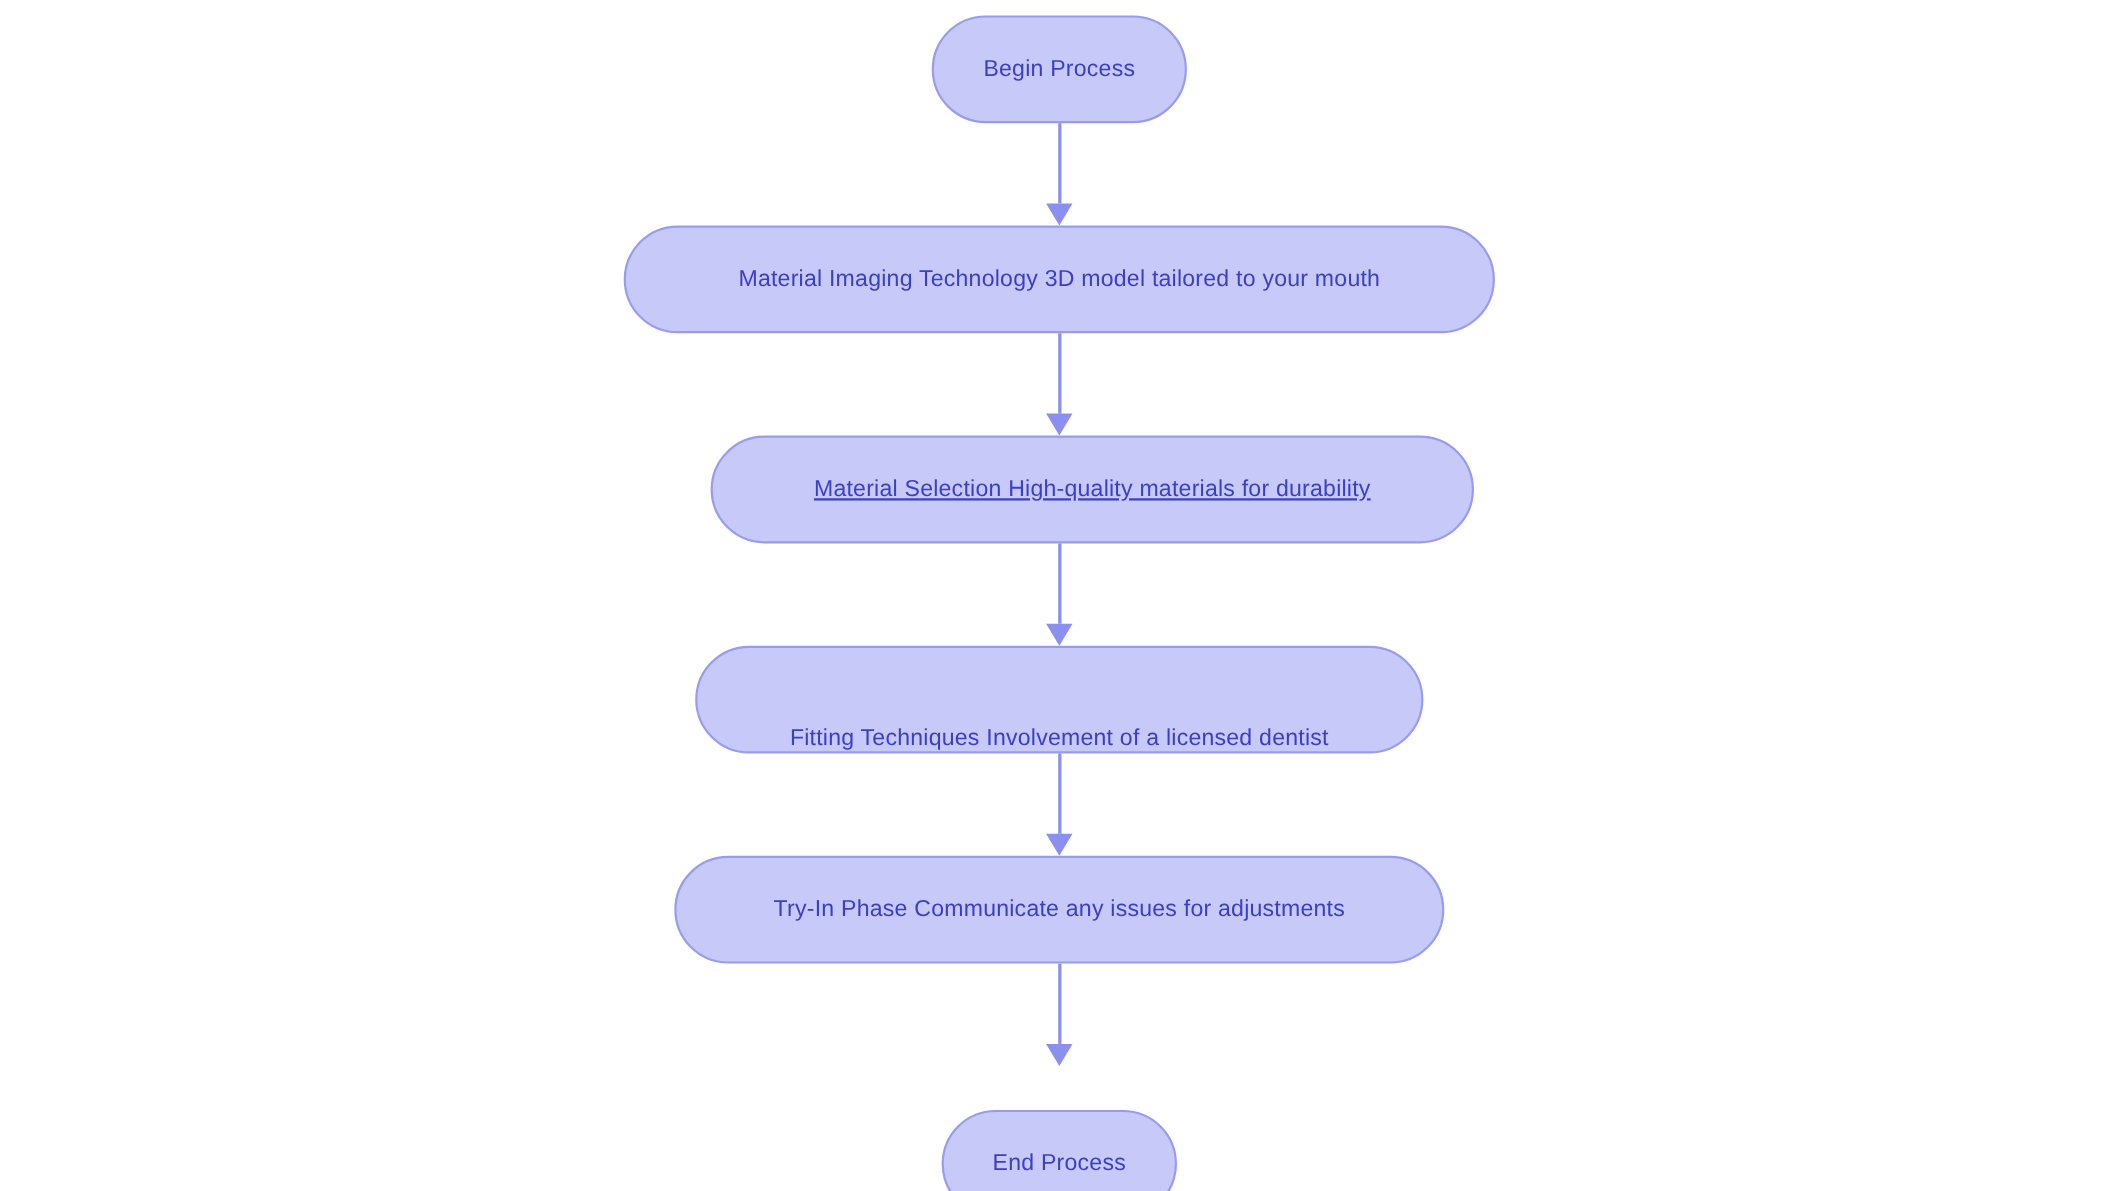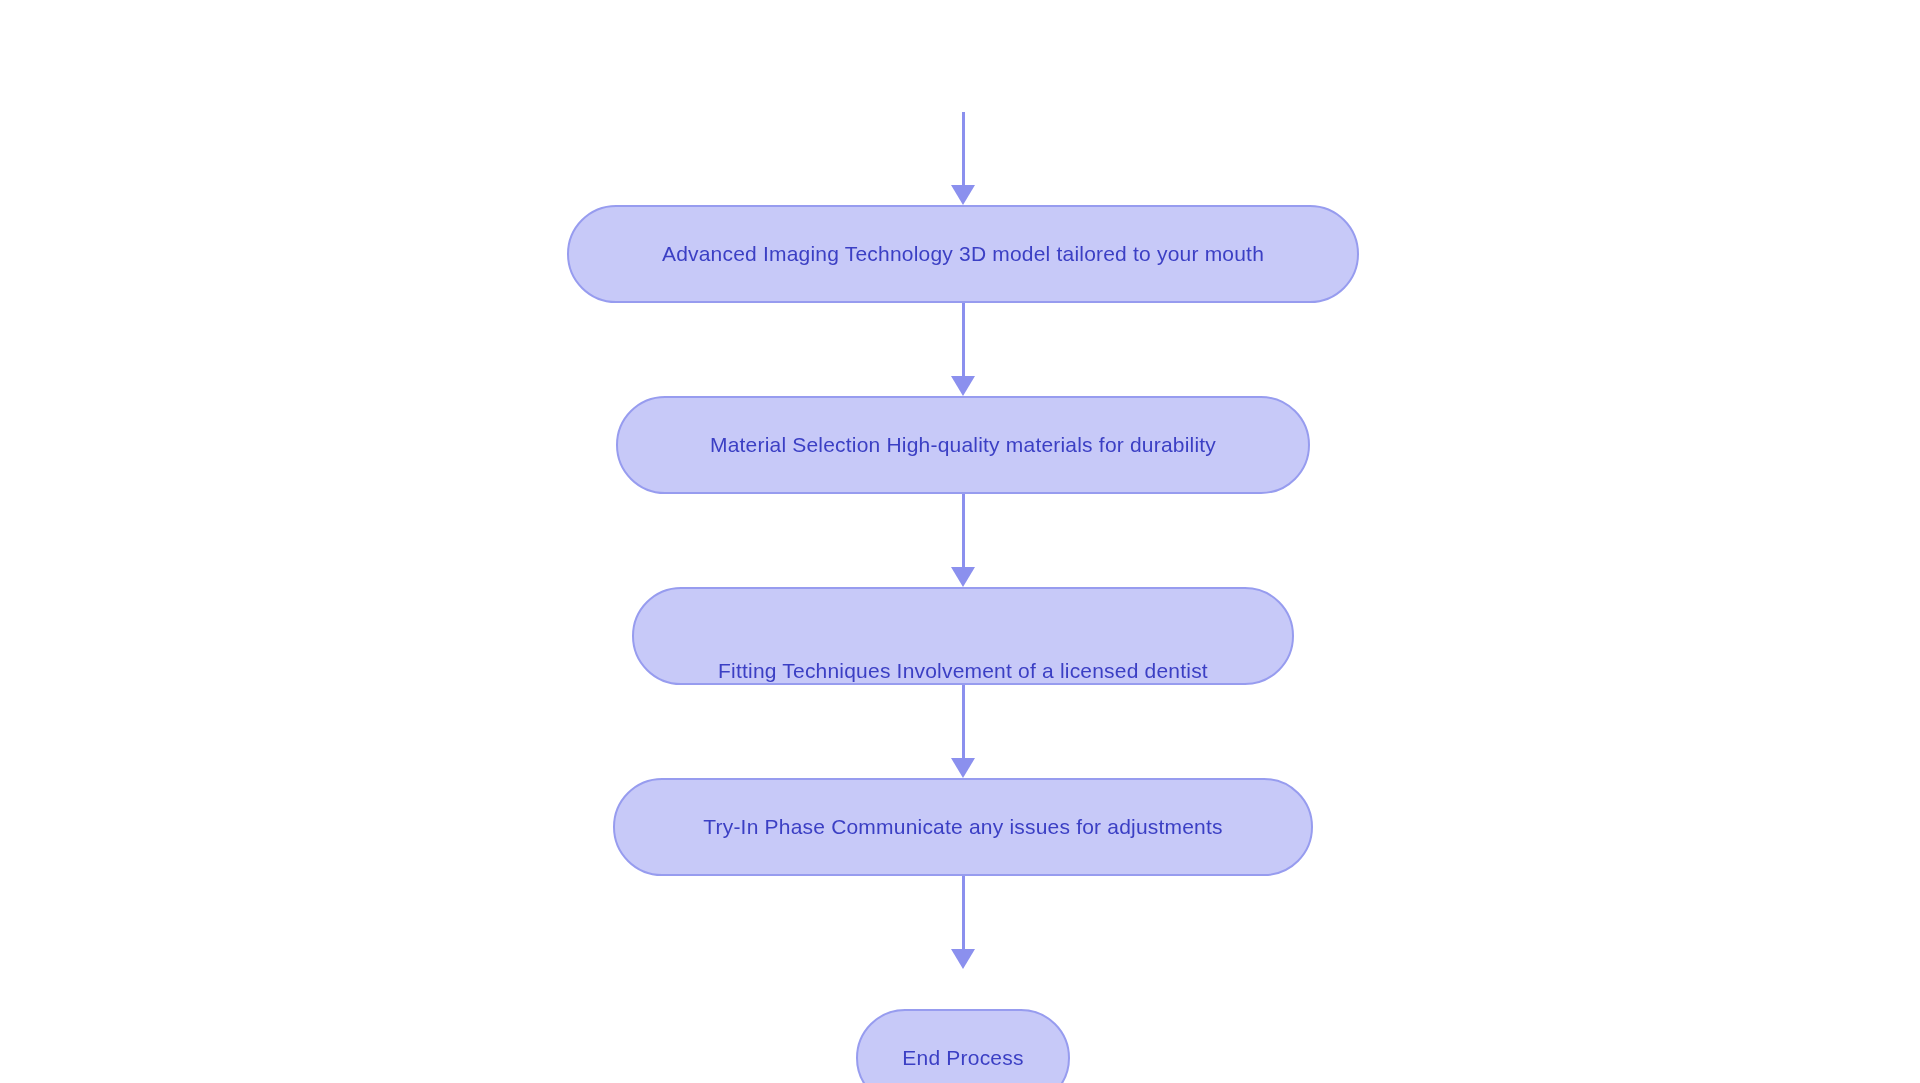--- a/index.html
+++ b/index.html
@@ -33,21 +33,21 @@
     letter-spacing: 0.2px;
     display: flex;
     align-items: center;
     justify-content: center;
     text-align: center;
     white-space: nowrap;
   }
   
   .n0 { left: 847px;  top: 14px;  width: 232px; }
   .n1 { left: 567px;  top: 205px; width: 792px; }
-  .n2 { left: 616px;  top: 396px; width: 694px; }
+  .n2 { left: 646px;  top: 396px; width: 694px; text-decoration: underline; }
   .n3 { left: 632px;  top: 587px; width: 662px; align-items: flex-end; }
   .n4 { left: 613px;  top: 778px; width: 700px; justify-content: center; }
   .n5 { left: 856px;  top: 1009px; width: 214px; justify-content: center; }
 
   .arrow {
     position: absolute;
     left: 951px;            
     width: 24px;
     height: 93px;
     display: flex;
@@ -70,28 +70,31 @@
     border-left: 12px solid transparent;
     border-right: 12px solid transparent;
     border-top: 20px solid var(--arrow);
   }
 </style>
 </head>
 <body>
 
 <div class="canvas">
 
+  <div class="node n0">
+    <span>Begin Process</span>
+  </div>
 
   <div class="arrow a0">
     <div class="arrow-line"></div>
     <div class="arrow-head"></div>
   </div>
 
   <div class="node n1">
-    <span>Advanced Imaging Technology 3D model tailored to your mouth</span>
+    <span>Material Imaging Technology 3D model tailored to your mouth</span>
   </div>
 
   <div class="arrow a1">
     <div class="arrow-line"></div>
     <div class="arrow-head"></div>
   </div>
 
   <div class="node n2">
     <span>Material Selection High-quality materials for durability</span>
   </div>

